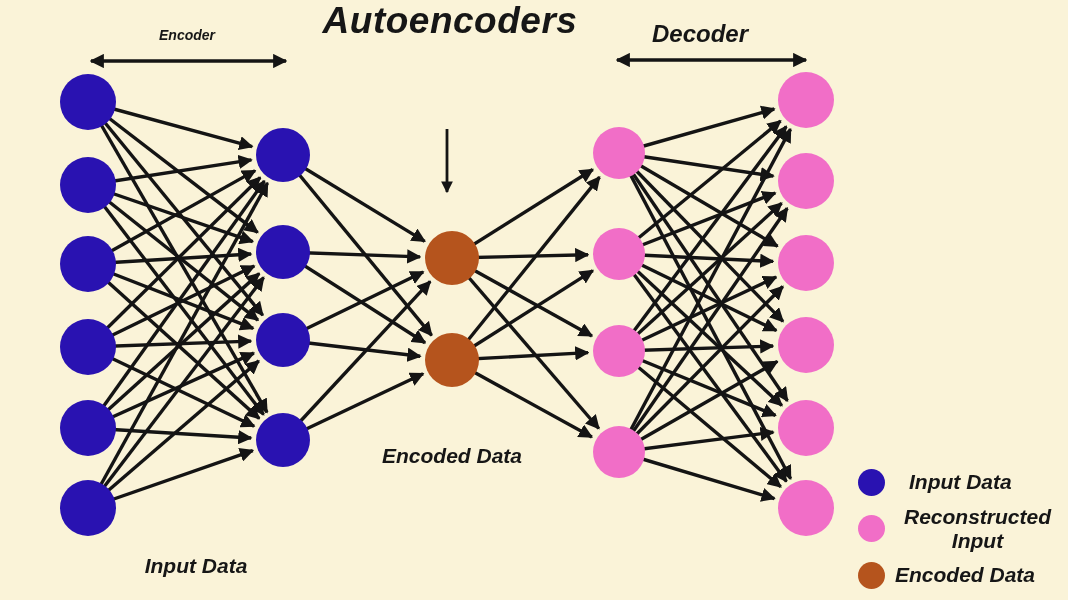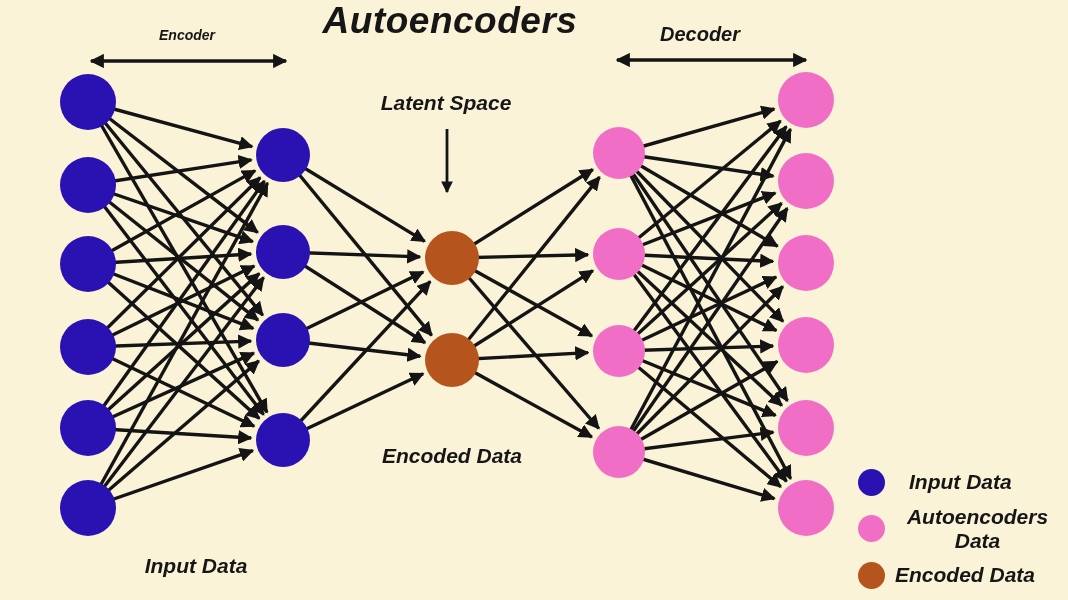--- a/index.html
+++ b/index.html
@@ -19,21 +19,21 @@
     position: absolute;
     transform: translate(-50%, -50%);
     font-weight: 700;
     font-style: italic;
     color: var(--text, #161616);
     white-space: nowrap;
     user-select: none;
   }
   .title      { left: 450px; top: 21px;  font-size: 37px; letter-spacing: 0.5px; font-style: italic; }
   .lbl-encoder  { left: 187px; top: 35px;  font-size: 14px; }
-  .lbl-decoder  { left: 700px; top: 34px;  font-size: 20px; }
+  .lbl-decoder  { left: 700px; top: 34px;  font-size: 24px; }
   .lbl-latent   { left: 446px; top: 103px; font-size: 21px; }
   .lbl-encoded  { left: 452px; top: 456px; font-size: 21px; }
   .lbl-inputdata{ left: 196px; top: 566px; font-size: 21px; }
   .legend {
     position: absolute;
     left: 858px; top: 459px;
     width: 214px;
   }
   .legend-row {
     display: flex;
@@ -160,32 +160,31 @@
         <circle cx="806" cy="263" r="28" fill="#F16EC7"></circle>
         <circle cx="806" cy="345" r="28" fill="#F16EC7"></circle>
         <circle cx="806" cy="428" r="28" fill="#F16EC7"></circle>
         <circle cx="806" cy="508" r="28" fill="#F16EC7"></circle>
       </g>
     </svg>
 
   <div class="txt title">Autoencoders</div>
   <div class="txt lbl-encoder">Encoder</div>
   <div class="txt lbl-decoder">Decoder</div>
-  <div class="txt lbl-latent">Latent Space</div>
   <div class="txt lbl-encoded">Encoded Data</div>
   <div class="txt lbl-inputdata">Input Data</div>
 
   <div class="legend">
     <div class="legend-row first">
       <span class="dot" style="background: rgb(41, 18, 177);"></span>
       <span class="legend-label">Input Data</span>
     </div>
     <div class="legend-row">
       <span class="dot" style="background: rgb(241, 110, 199);"></span>
-      <span class="legend-label" style="width:165px">Autoencoders Data</span>
+      <span class="legend-label" style="width:165px">Reconstructed Input</span>
     </div>
     <div class="legend-row">
       <span class="dot" style="background: rgb(181, 84, 29);"></span>
       <span class="legend-label">Encoded Data</span>
     </div>
   </div>
 
 </div>
 
 </body></html>

